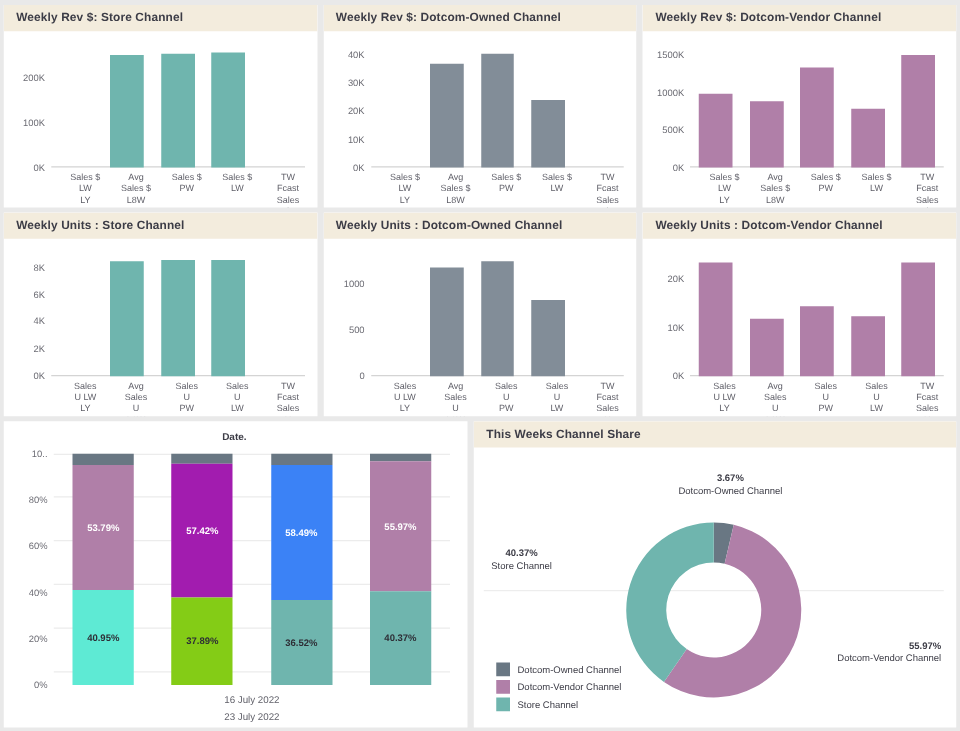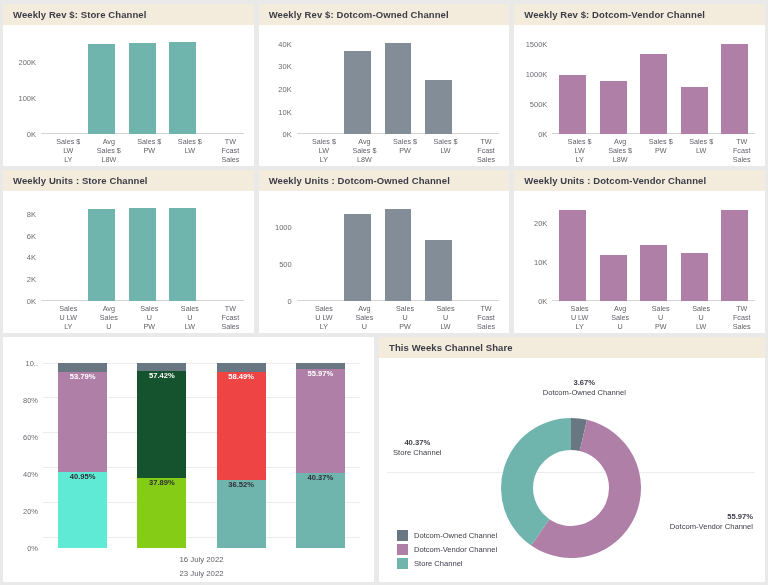--- a/index.html
+++ b/index.html
@@ -85,21 +85,21 @@
     position: absolute; left: 36px; right: 8px; top: 20px; bottom: 32px;
   }
   .stack-yaxis { position: absolute; left: 0; top: 20px; bottom: 32px; width: 34px; }
   .gridline { position: absolute; left: 36px; right: 8px; height: 1px; background: #ececec; }
   .stack-bars { position: absolute; inset: 0; display: flex; }
   .stack-slot { flex: 1 1 0; display: flex; justify-content: center; }
   .stack-col {
     width: 62%; height: 100%;
     display: flex; flex-direction: column;
   }
-  .seg { position: relative; display: flex; align-items: flex-start; justify-content: center; }
+  .seg { position: relative; display: flex; align-items: center; justify-content: center; }
   .seg-label { font-size: 7.6px; font-weight: bold; }
   .seg-label.light { color: #ffffff; }
   .seg-label.dark { color: #2e2e36; }
   .stack-xaxis {
     position: absolute; left: 36px; right: 8px; bottom: 6px; height: 24px; display: flex; flex-direction: column;
   }
   .stack-xlabel { flex: 1 1 0; text-align: center; font-size: 7.8px; color: #5f5f68; padding-top: 5px; }
 
   
   .donut-wrap { position: absolute; inset: 0; }
@@ -358,20 +358,21 @@
       </div>
     </div>
 
   </div>
 
   <div class="row row-bottom">
 
     <div class="panel panel-left">
       <div class="panel-body">
         <div class="chart">
+            <div class="stack-title">Date.</div>
             <div class="stack-yaxis">
               <div class="ytick" style="top:100%">0%</div>
               <div class="ytick" style="top:80%">20%</div>
               <div class="ytick" style="top:60%">40%</div>
               <div class="ytick" style="top:40%">60%</div>
               <div class="ytick" style="top:19.999999999999996%">80%</div>
               <div class="ytick" style="top:0%">10..</div>
             </div>
             <div class="gridline" style="top:194px"></div>
             <div class="gridline" style="top:159.20000000000002px"></div>
@@ -388,32 +389,32 @@
                       <span class="seg-label light">53.79%</span>
                     </div>
                     <div class="seg" style="height:40.95%;background:#5eead4">
                       <span class="seg-label dark">40.95%</span>
                     </div>
                   </div>
                 </div>
                 <div class="stack-slot">
                   <div class="stack-col">
                     <div class="seg" style="height:4.69%;background:#697783"></div>
-                    <div class="seg" style="height:57.42%;background:#14532d">
+                    <div class="seg" style="height:57.42%;background:#a21caf">
                       <span class="seg-label light">57.42%</span>
                     </div>
                     <div class="seg" style="height:37.89%;background:#84cc16">
                       <span class="seg-label dark">37.89%</span>
                     </div>
                   </div>
                 </div>
                 <div class="stack-slot">
                   <div class="stack-col">
                     <div class="seg" style="height:4.99%;background:#697783"></div>
-                    <div class="seg" style="height:58.49%;background:#ef4444">
+                    <div class="seg" style="height:58.49%;background:#3b82f6">
                       <span class="seg-label light">58.49%</span>
                     </div>
                     <div class="seg" style="height:36.52%;background:#6fb5ae">
                       <span class="seg-label dark">36.52%</span>
                     </div>
                   </div>
                 </div>
                 <div class="stack-slot">
                   <div class="stack-col">
                     <div class="seg" style="height:3.66%;background:#697783"></div>

